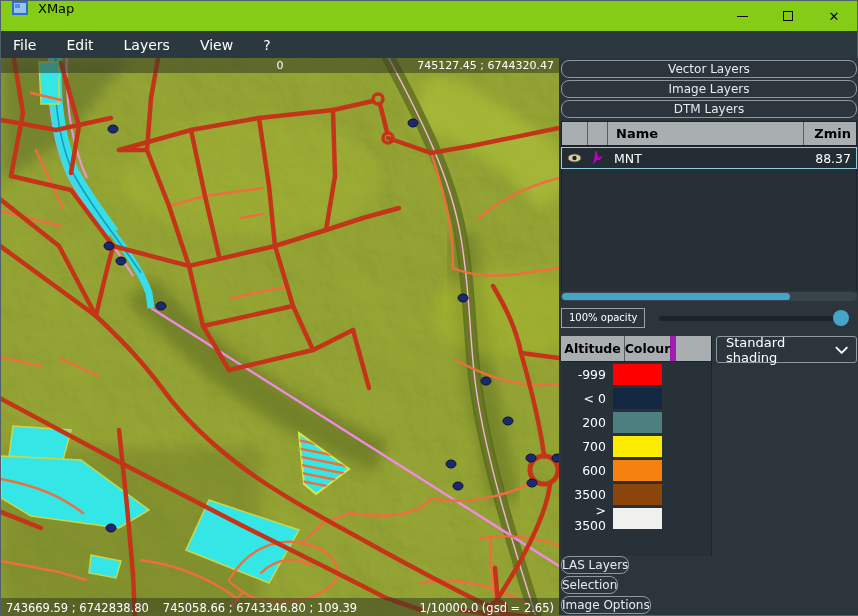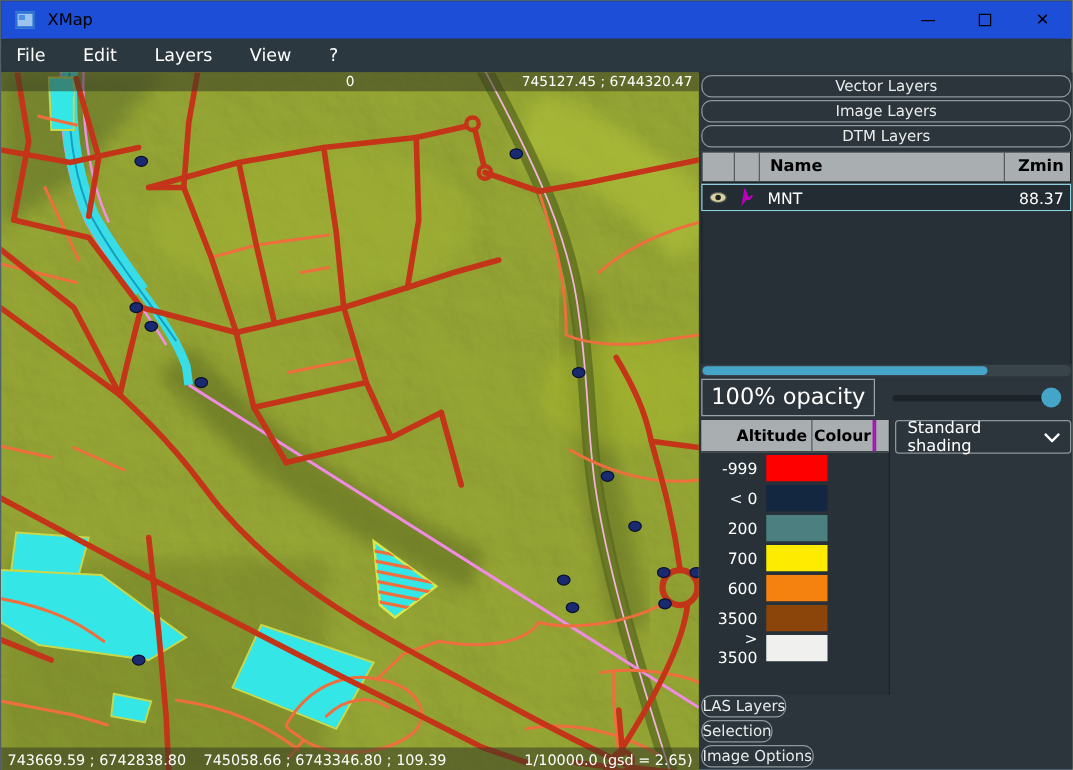--- a/index.html
+++ b/index.html
@@ -1,21 +1,21 @@
 <!DOCTYPE html>
 <html><head>
 <meta charset="utf-8">
 <style>
   * { margin:0; padding:0; box-sizing:border-box; }
   html,body { width:858px; height:616px; overflow:hidden; }
   body { font-family:"DejaVu Sans", sans-serif; background:#2b353b; }
   .window { width:858px; height:616px; display:flex; flex-direction:column; border:1px solid #50606a; }
 
   
-  .titlebar { height:30px; background:#1d4ed8; display:flex; align-items:center; flex:0 0 30px; }
+  .titlebar { height:30px; background:#84cc16; display:flex; flex:0 0 30px; }
   .app-icon { width:16px; height:14px; margin-left:11px; border:2px solid #2a6fd4; background:#9cc3ee; position:relative; }
   .app-icon::after { content:""; position:absolute; left:1px; top:1px; width:5px; height:4px; background:#4f8fe0; }
   .title-text { margin-left:10px; font-size:13px; color:#000; }
   .win-controls { margin-left:auto; display:flex; height:30px; }
   .win-btn { width:46px; height:30px; display:flex; align-items:center; justify-content:center; cursor:default; }
   .glyph-min { width:11px; height:1px; background:#000; }
   .glyph-max { width:10px; height:10px; border:1px solid #000; }
   .glyph-close { font-size:13px; color:#000; line-height:1; }
 
   
@@ -52,30 +52,30 @@
           color:#fff; font-size:12.5px; }
   .trow .c1 { width:25px; display:flex; justify-content:center; }
   .trow .c2 { width:20px; display:flex; justify-content:center; }
   .trow .cname { flex:1; padding-left:7px; }
   .trow .czmin { width:52px; text-align:right; padding-right:5px; }
   .tlist { flex:1 1 auto; background:#263036; border-left:1px solid #1d2429; border-right:1px solid #1d2429; }
   .hscroll { height:9px; flex:0 0 9px; background:#39434a; border-radius:5px; margin:1px 0 3px 0; position:relative; }
   .hscroll .thumb { position:absolute; left:1px; top:1px; height:7px; width:77%; background:#45a5c9; border-radius:4px; }
 
   .opacity-row { height:24px; flex:0 0 24px; display:flex; align-items:center; margin:2px 0 6px 0; }
-  .opacity-label { border:1px solid #9aa4a8; color:#fff; font-size:18px; padding:3px 7px 4px 7px; background:#2b353b; }
+  .opacity-label { border:1px solid #9aa4a8; color:#fff; font-size:10px; padding:3px 7px 4px 7px; background:#2b353b; }
   .slider { flex:1; margin:0 10px 0 14px; position:relative; height:16px; }
   .slider .track { position:absolute; left:0; right:0; top:6px; height:5px; background:#1b2329; border-radius:3px; }
   .slider .handle { position:absolute; right:-2px; top:0; width:16px; height:16px; border-radius:50%; background:#45a5c9; }
 
   .alt-section { height:220px; flex:0 0 220px; display:flex; }
   .alt-table { width:151px; background:#273137; display:flex; flex-direction:column; border-right:1px solid #1d2429; }
   .alt-head { height:26px; flex:0 0 26px; background:#a9aeb1; display:flex; color:#000; font-weight:bold; font-size:12.5px; border-bottom:1px solid #1d2429; }
-  .alt-head .ah1 { width:64px; display:flex; align-items:center; justify-content:center; border-right:1px solid #565e63;margin-left:25px; }
-  .alt-head .ah2 { width:51px; display:flex; align-items:center; justify-content:center; border-right:3px solid #a21caf; }
+  .alt-head .ah1 { width:64px; display:flex; align-items:center; justify-content:center; border-right:1px solid #565e63; }
+  .alt-head .ah2 { width:51px; display:flex; align-items:center; justify-content:center; border-right:6px solid #a21caf; }
   .alt-head .ah3 { flex:1; }
   .alt-row { height:24px; flex:0 0 24px; display:flex; align-items:center; }
   .alt-label { width:52px; color:#fff; font-size:12.5px; text-align:right; padding-right:7px; }
   .alt-swatch { width:49px; height:21px; }
   .alt-right { flex:1; padding:0 0 0 4px; }
   .dropdown { height:27px; border:1px solid #8d989d; border-radius:3px; background:#2b353b; color:#fff; font-size:13px;
               display:flex; align-items:center; padding:0 8px 0 9px; cursor:default; }
   .dropdown .chev { margin-left:auto; }
 
   .bottom-buttons { margin-top:auto; }

